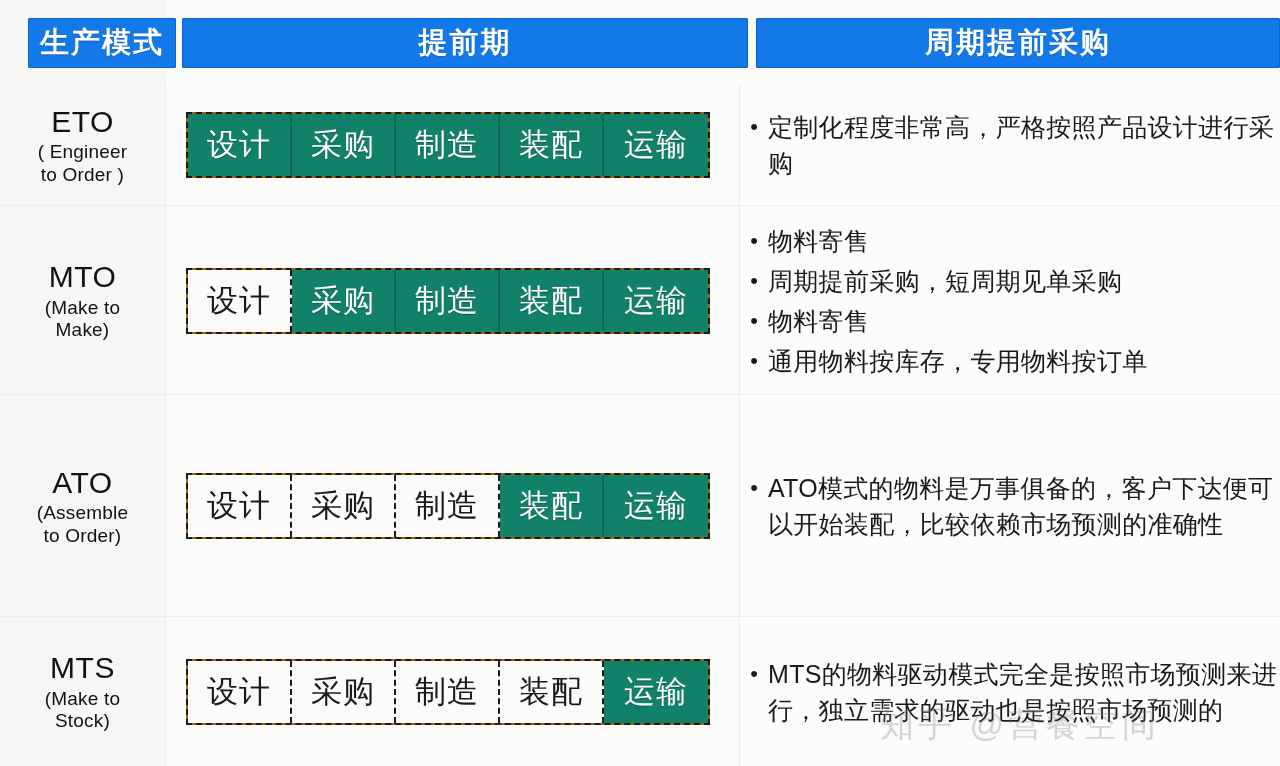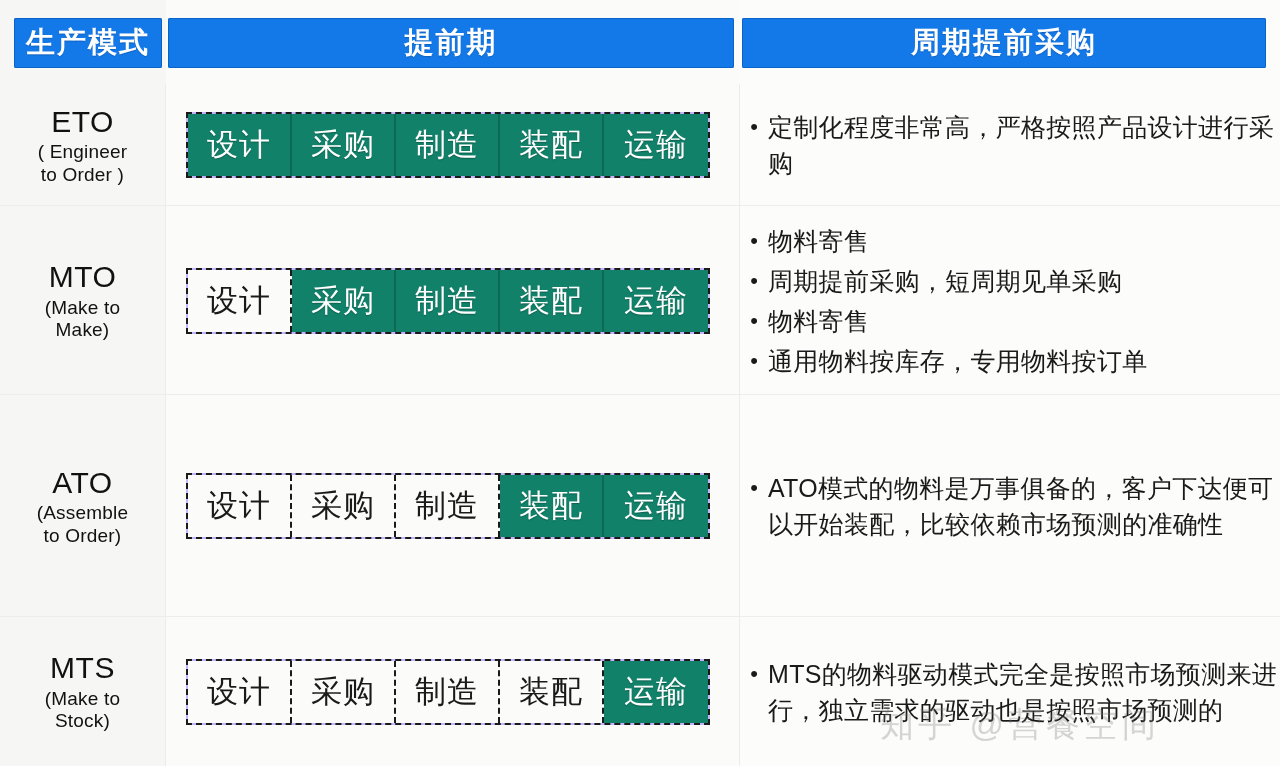--- a/index.html
+++ b/index.html
@@ -50,20 +50,21 @@
     color: #ffffff;
     display: flex;
     align-items: center;
     justify-content: center;
     font-size: 29px;
     font-weight: bold;
     letter-spacing: 2px;
     border-radius: 2px;
     box-shadow: 0 0 0 1px #0a63c9 inset;
     text-shadow: 0 1px 1px rgba(0,0,0,0.18);
+    margin-left: 14px;
   }
   .hdr-cell.c1 { left: 14px;  width: 148px; }
   .hdr-cell.c2 { left: 168px; width: 566px; }
   .hdr-cell.c3 { left: 742px; width: 524px; }
 
   
   .vdivider {
     position: absolute;
     top: 84px;
     bottom: 0;
@@ -126,21 +127,21 @@
     top: 0;
     width: 573px;
     height: 100%;
     display: flex;
     align-items: center;
   }
   .stage-strip {
     margin-left: 20px;
     display: flex;
     border: 2px dashed #1a1a1a;
-    background: #c4b5fd;
+    background: #a16207;
     height: 62px;
     box-sizing: content-box;
     justify-content: center;
   }
   .stage {
     width: 104px;
     height: 62px;
     display: flex;
     align-items: center;
     justify-content: center;

